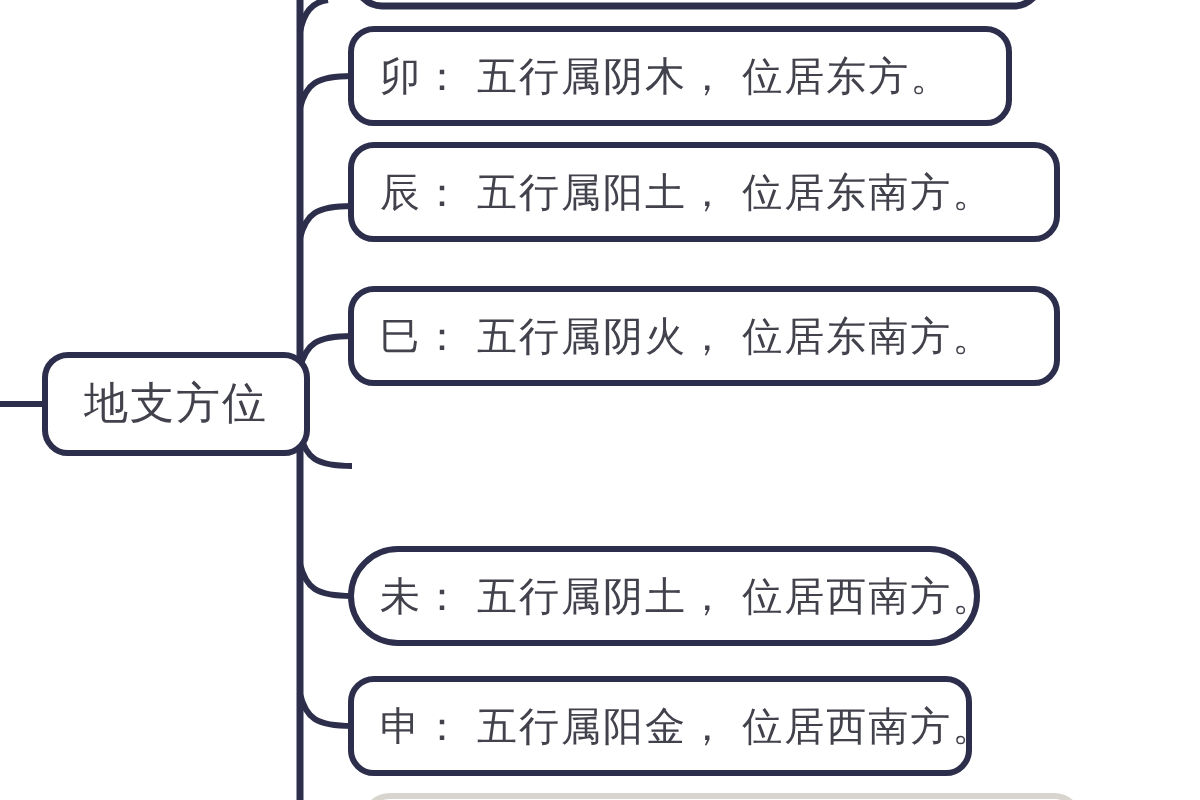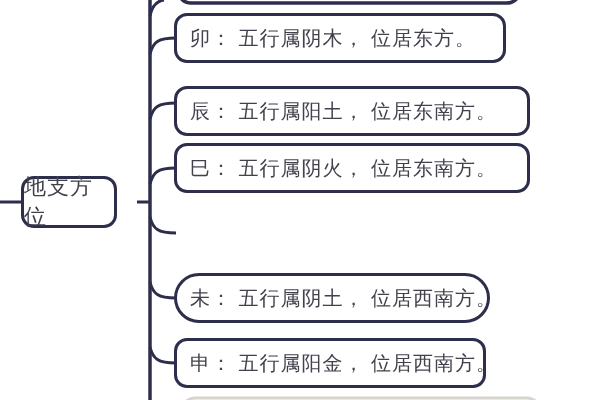--- a/index.html
+++ b/index.html
@@ -29,21 +29,21 @@
     border-radius: 13px;
     display: flex;
     align-items: center;
     color: #42424d;
     font-weight: normal;
     z-index: 1;
   }
   .root-node {
     left: 21px;
     top: 176px;
-    width: 96px;
+    width: 134px;
     height: 52px;
     justify-content: center;
     font-size: 22px;
     letter-spacing: 1px;
   }
   .branch-node {
     left: 174px;
     height: 50px;
     padding-left: 13px;
     font-size: 20px;
@@ -78,21 +78,21 @@
   </svg>
 
   <div class="node root-node">
     <span>地支方位</span>
   </div>
 
   <div class="node branch-node" style="top:13px; width:332px;">
     <span>卯： 五行属阴木， 位居东方。</span>
   </div>
 
-  <div class="node branch-node" style="top:86px; width:356px;">
+  <div class="node branch-node" style="top:71px; width:356px;">
     <span>辰： 五行属阳土， 位居东南方。</span>
   </div>
 
   <div class="node branch-node" style="top:143px; width:356px;">
     <span>巳： 五行属阴火， 位居东南方。</span>
   </div>
 
 
   <div class="node branch-node" style="top:273px; width:316px;border-radius:25px;">
     <span>未： 五行属阴土， 位居西南方。</span>

